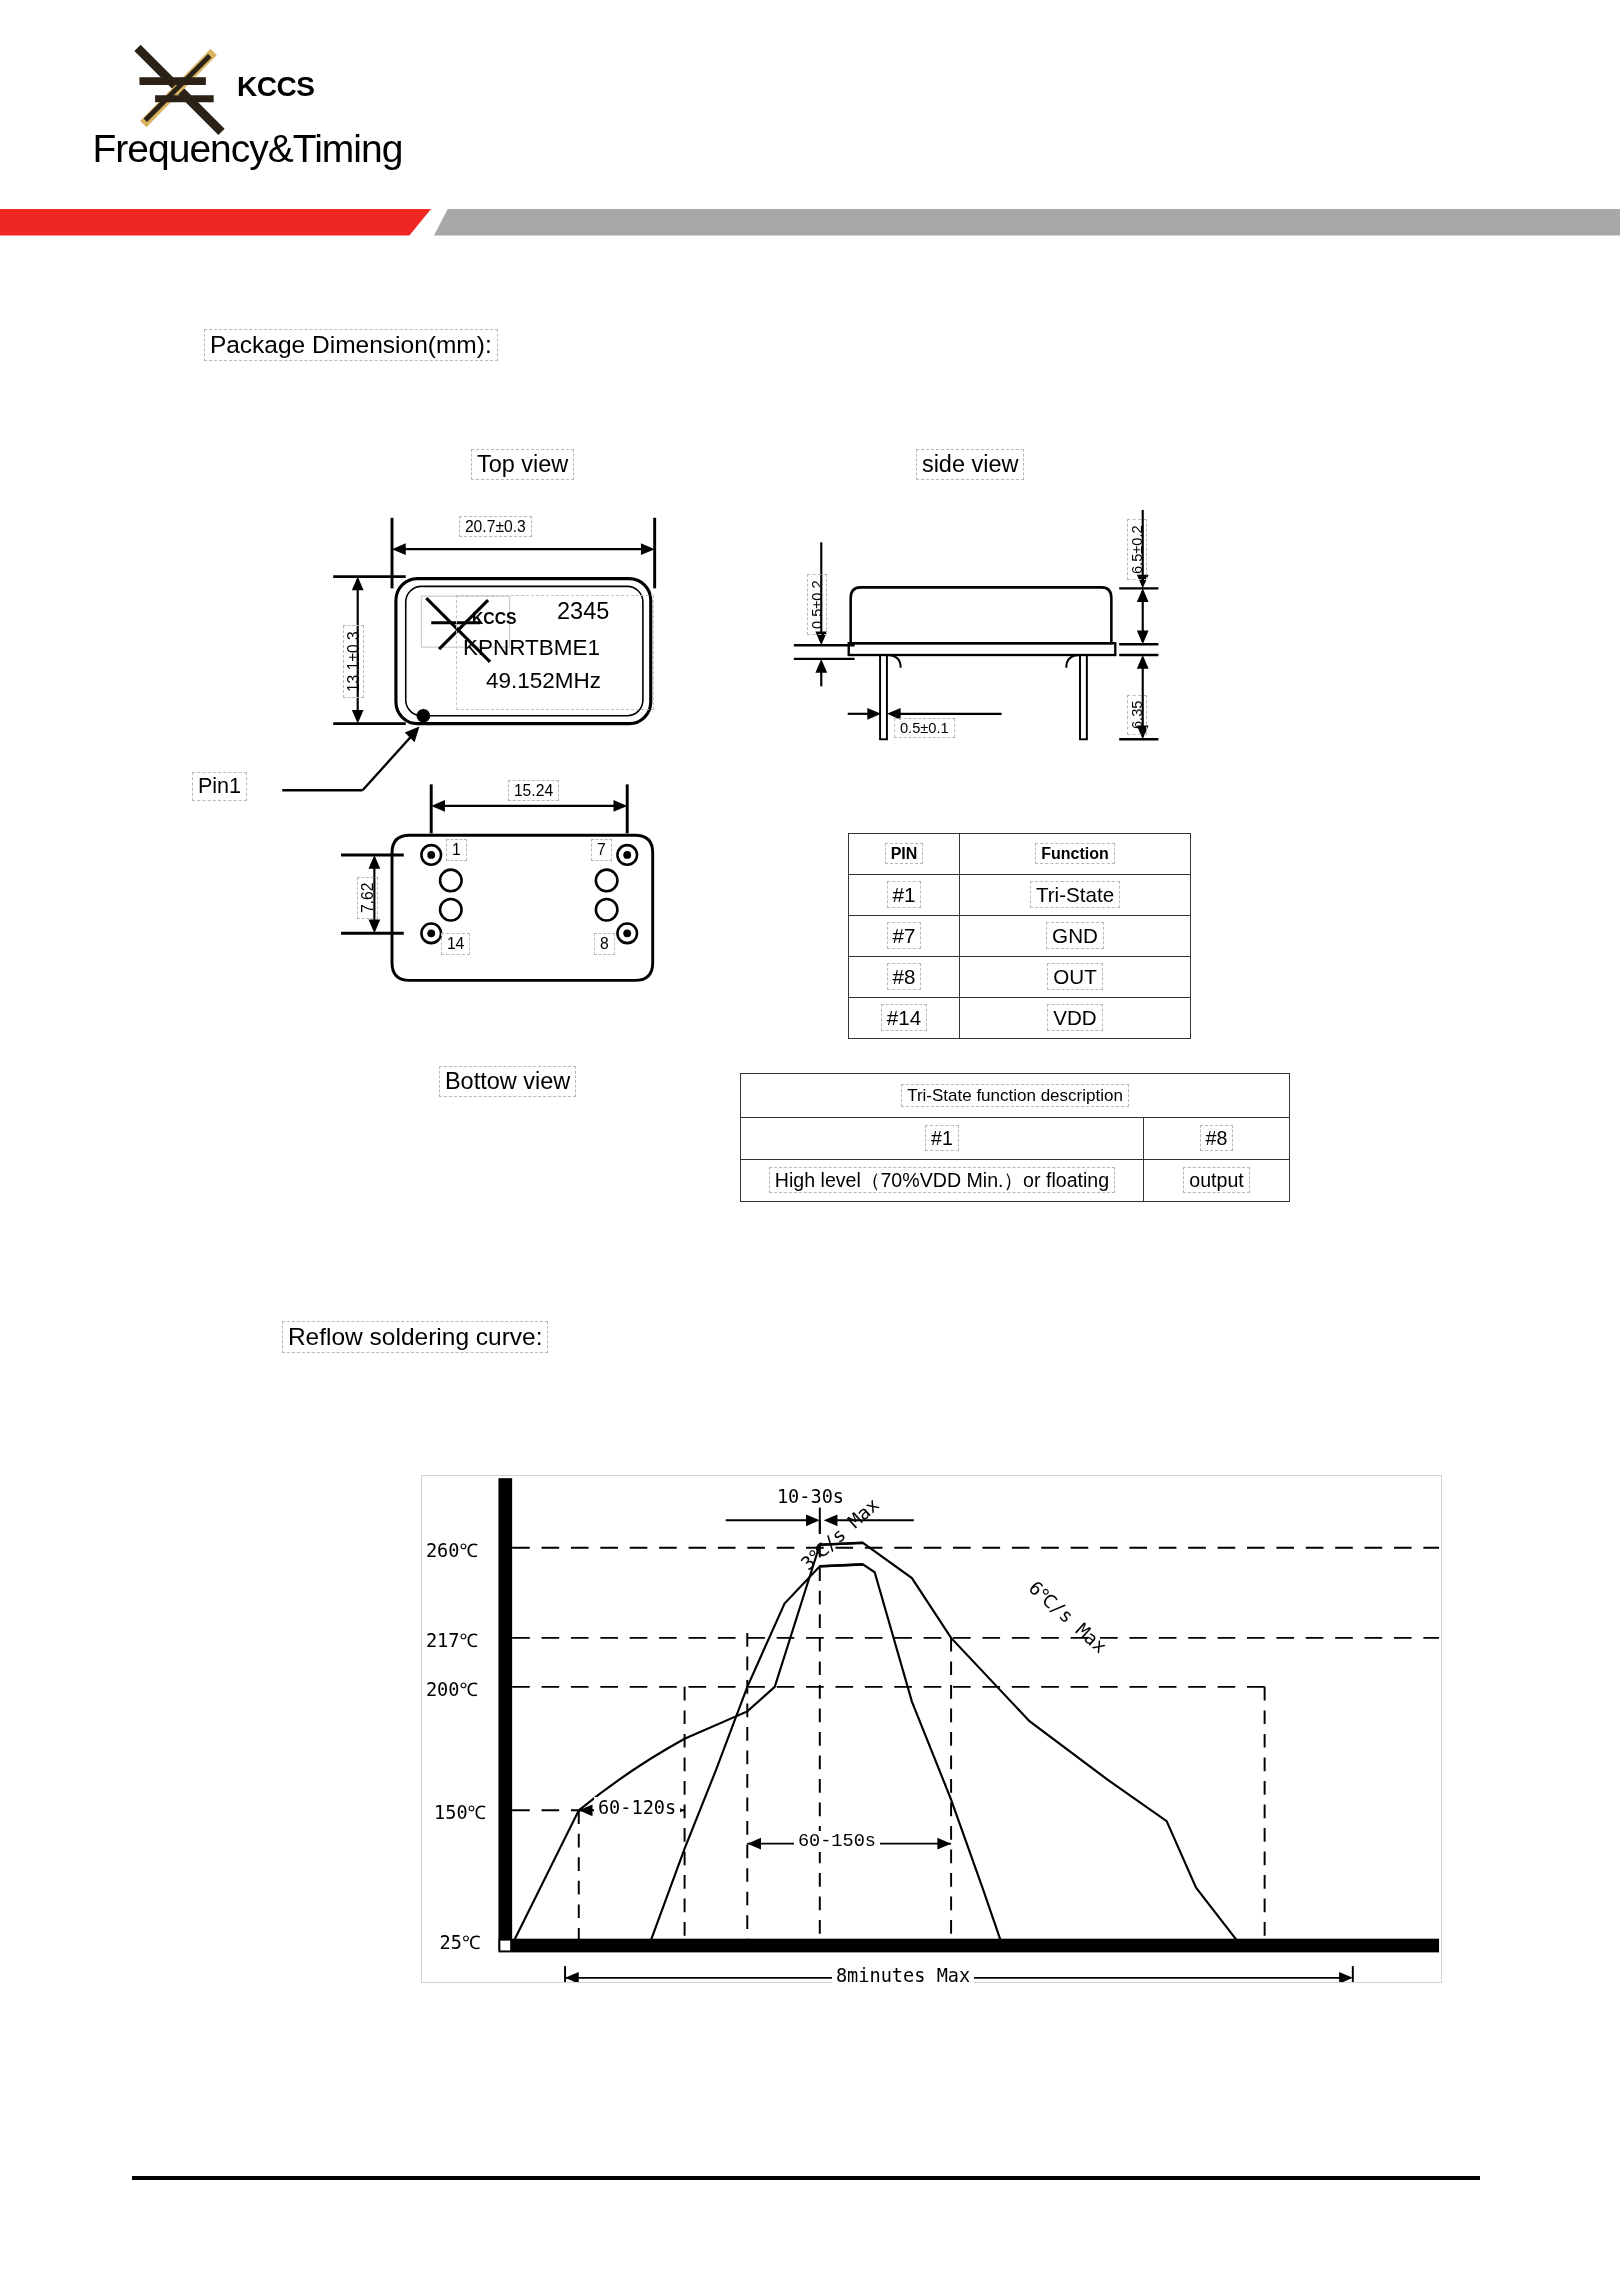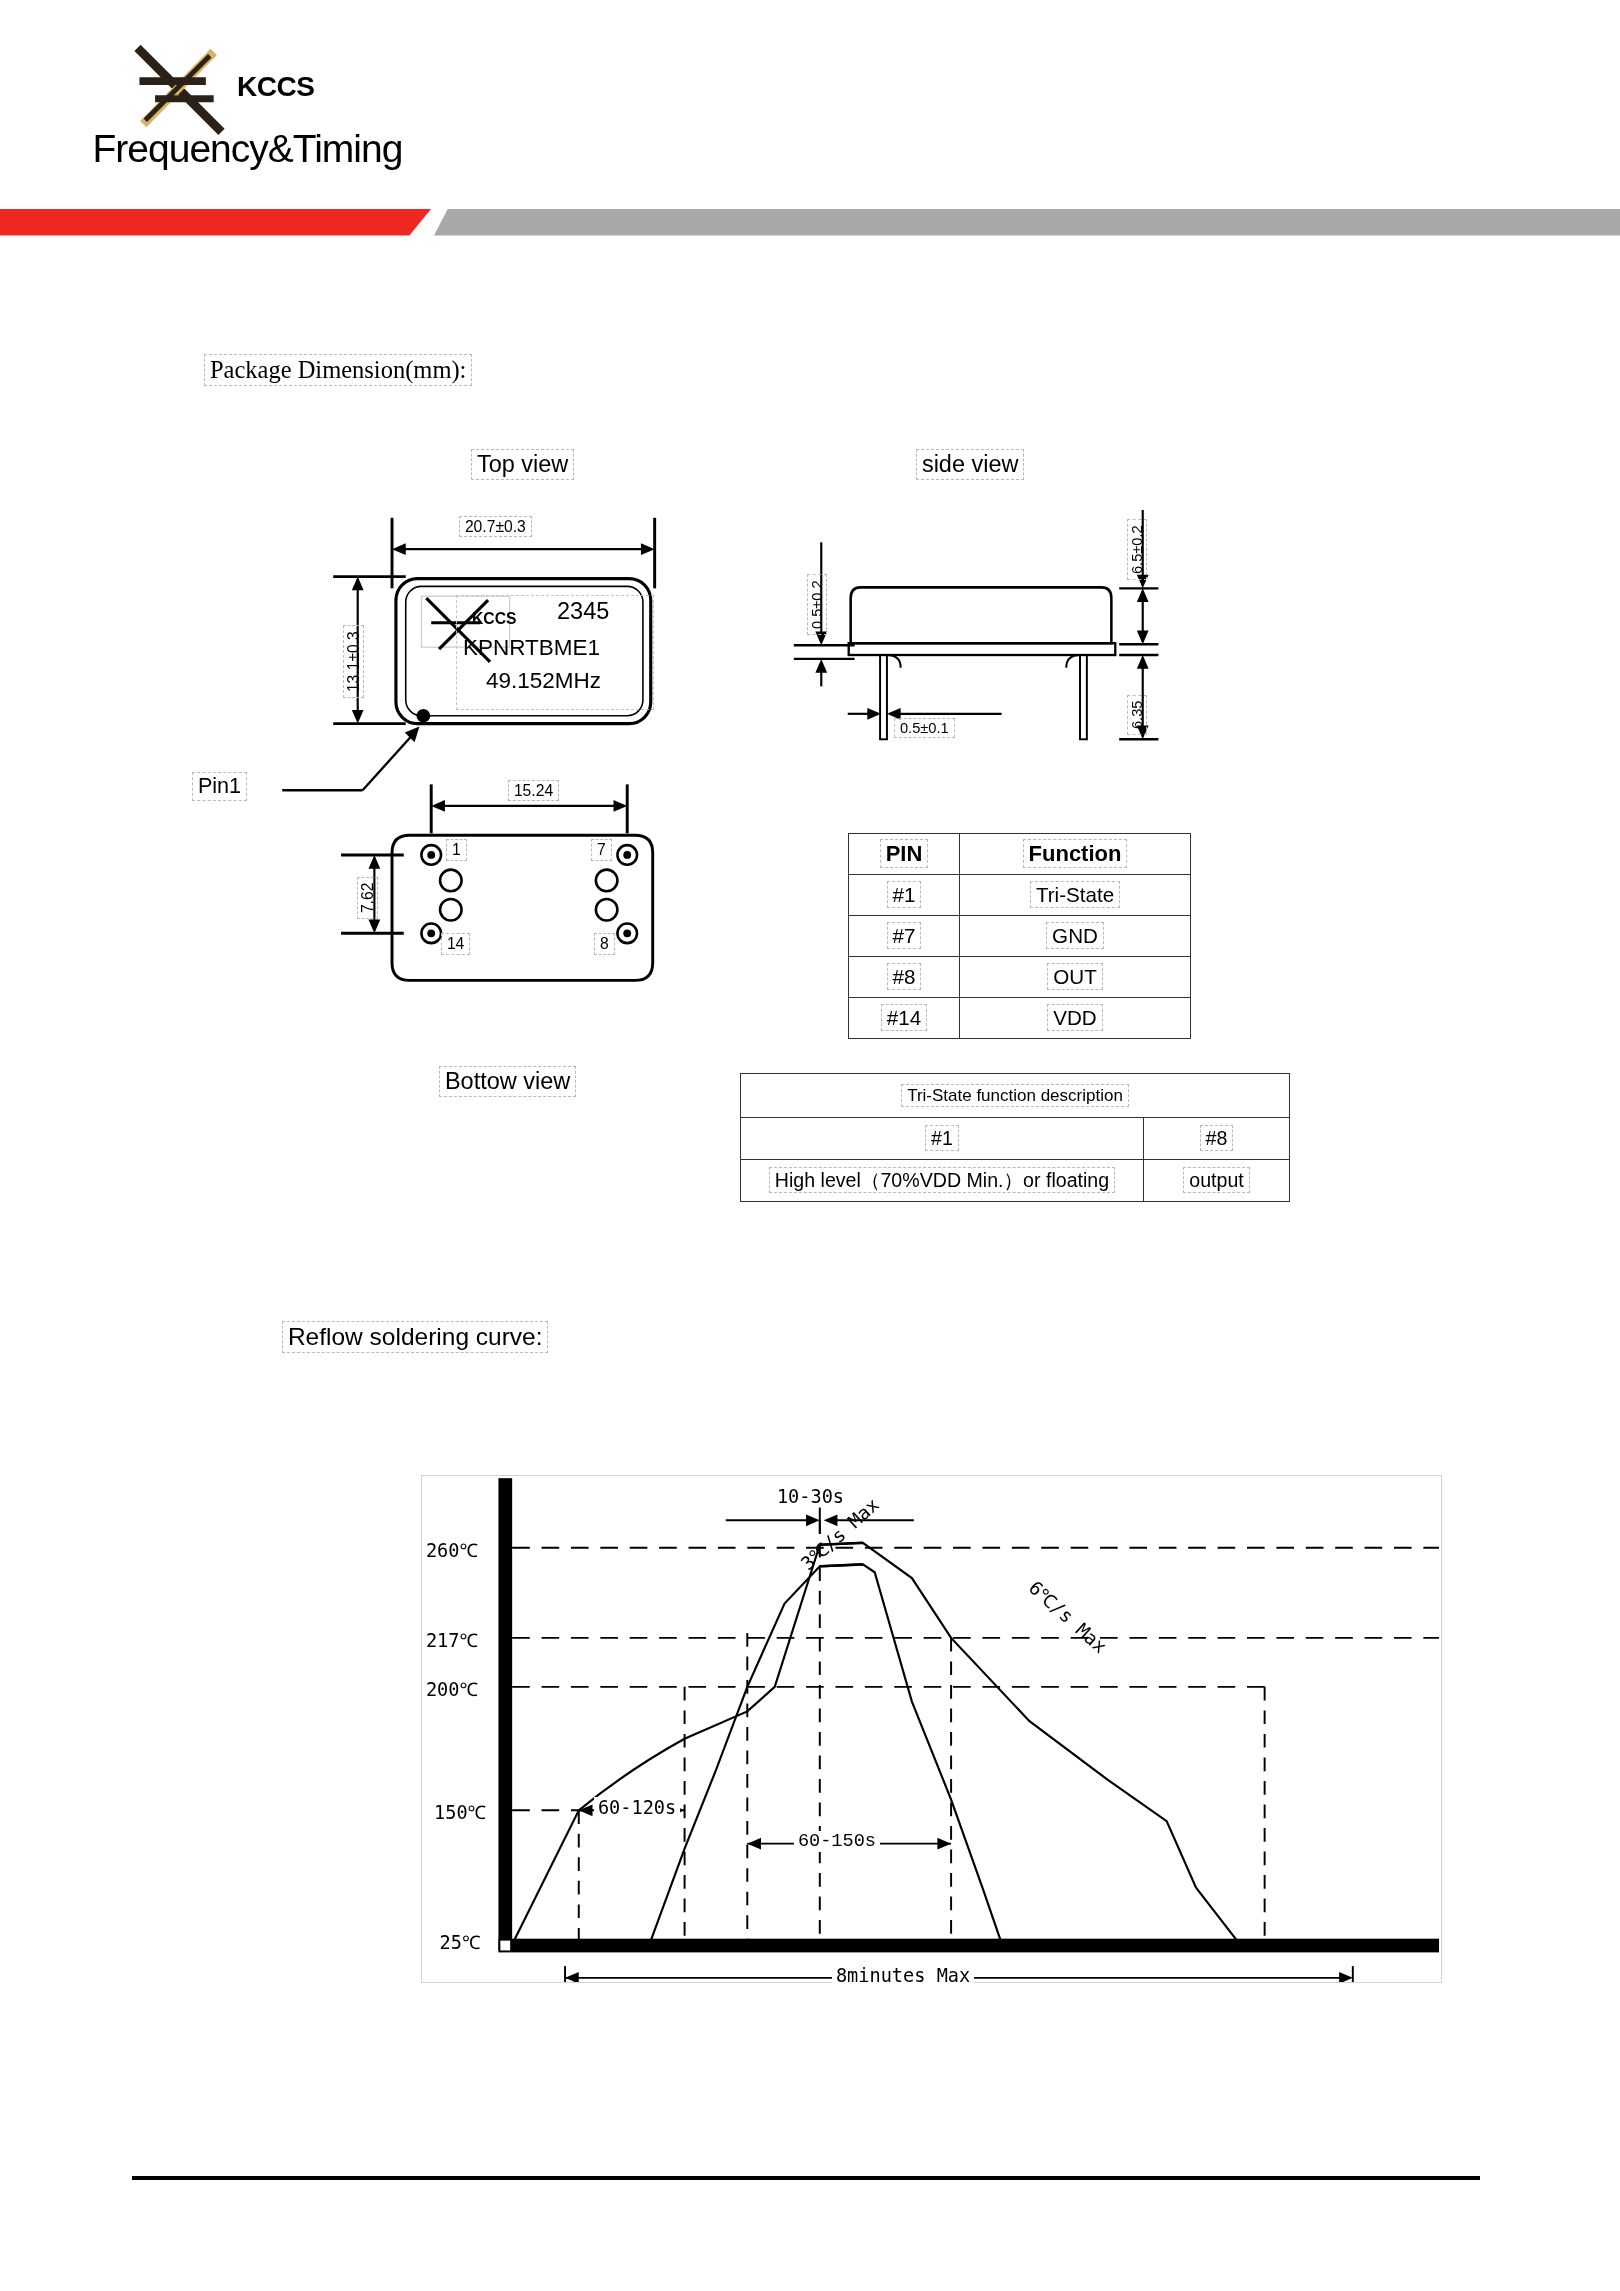--- a/index.html
+++ b/index.html
@@ -52,21 +52,21 @@
   table.grid td {
     border:1.5px solid #333;
     text-align:center;
     vertical-align:middle;
     font-size:20.6px;
     padding:0;
   }
   #pin-table { left:848px; top:833px; }
   #pin-table td.c1 { width:110px; height:40px; }
   #pin-table td.c2 { width:230px; height:40px; }
-  #pin-table td.hdr { font-weight:bold; font-size:22px; }
+  #pin-table td.hdr { font-weight:bold; font-size:16px; }
   #tri-table { left:740px; top:1073px; }
   #tri-table td { font-size:19.6px; }
   #tri-table td.title { height:43px; font-size:17px; }
   #tri-table td.w1 { width:402px; height:41px; }
   #tri-table td.w2 { width:145px; height:41px; }
   
   #chart-frame {
     left:421px; top:1475px; width:1019px; height:506px;
     border:1px solid #d2d2d2;
     background:#fff;
@@ -97,21 +97,21 @@
     <line x1="96" y1="22" x2="30" y2="88" stroke="#2b2116" stroke-width="5"></line>
     <line x1="24" y1="48" x2="92" y2="48" stroke="#2b2116" stroke-width="8"></line>
     <line x1="40" y1="66" x2="100" y2="66" stroke="#2b2116" stroke-width="7"></line>
   </svg>
   <div id="logo-kccs">KCCS</div>
   <div id="logo-tagline">Frequency&amp;Timing</div>
 </div>
 <div class="abs" id="bar-red"></div>
 <div class="abs" id="bar-gray"></div>
 
-<div class="abs dashbox sec-title" style="left:204px; top:354px;font-family:Liberation Serif, serif;">Package Dimension(mm):</div>
+<div class="abs dashbox sec-title" style="left:204px; top:329px;">Package Dimension(mm):</div>
 
 <div class="abs dashbox view-title" style="left:471px; top:449px;">Top view</div>
 <div class="abs dashbox view-title" style="left:916px; top:449px;">side view</div>
 
 <div class="abs" style="left:0; top:0; width:1620px; height:2292px; pointer-events:none;">
   <svg width="1620" height="2292" style="position:absolute; left:0; top:0;" viewBox="0 0 1653 2338">
 
     <line x1="400" y1="528" x2="400" y2="600" stroke="#000" stroke-width="3"></line>
     <line x1="668" y1="528" x2="668" y2="600" stroke="#000" stroke-width="3"></line>
     <line x1="403" y1="560" x2="665" y2="560" stroke="#000" stroke-width="2.2"></line>

